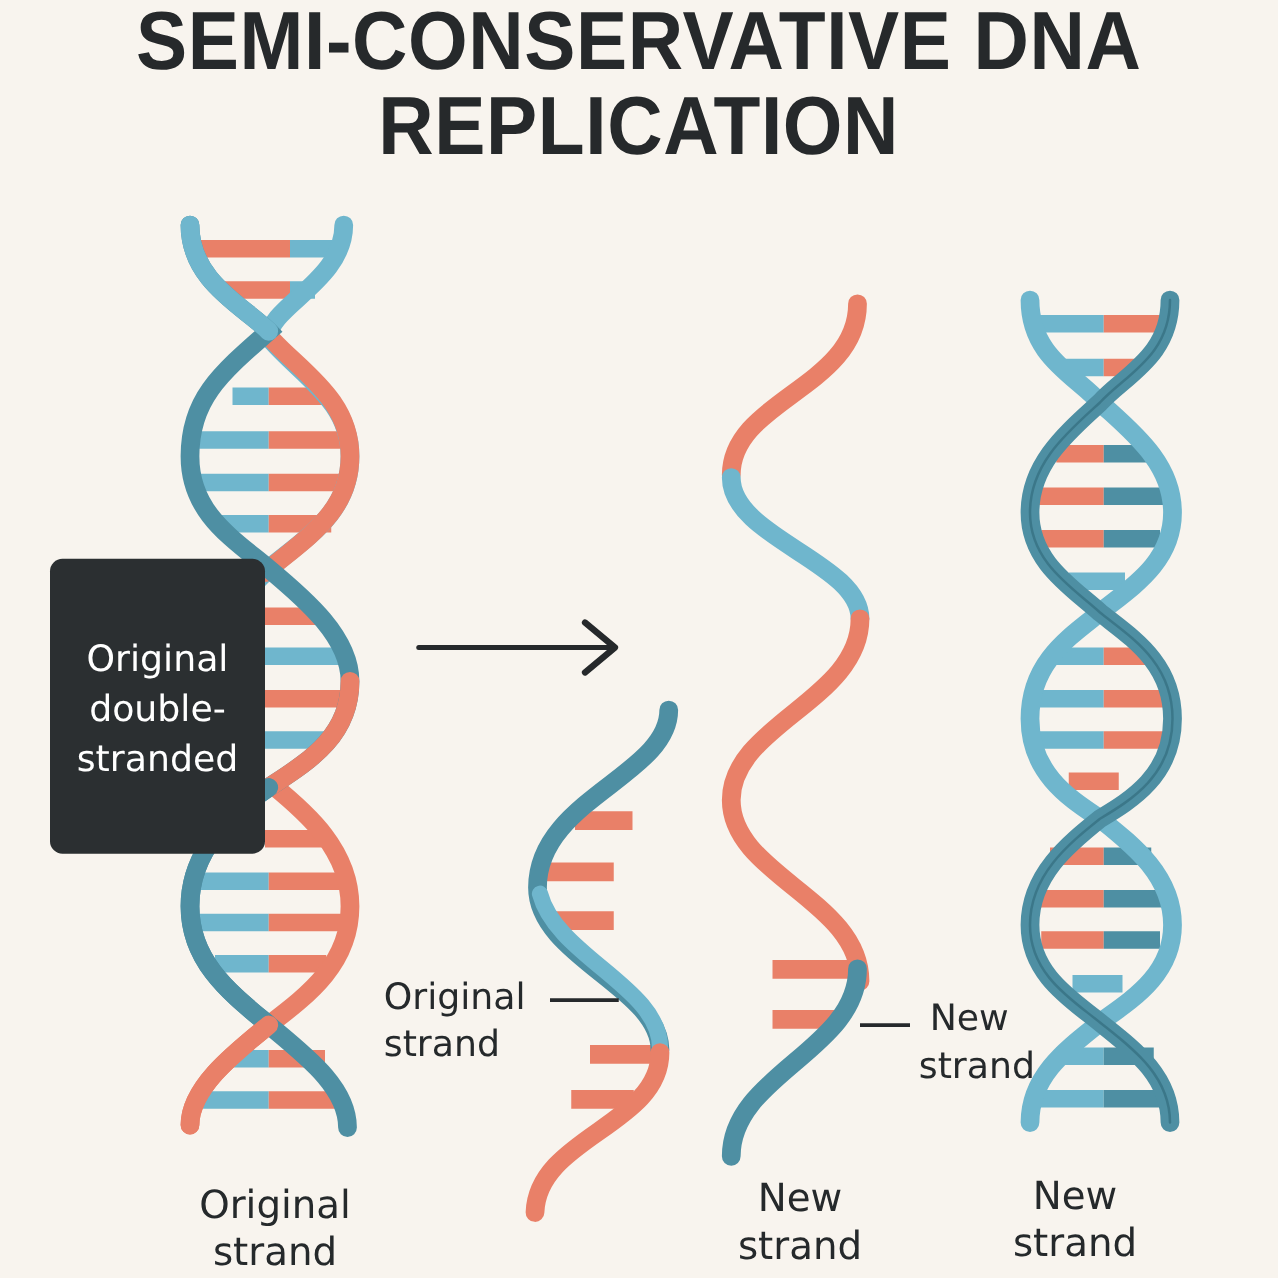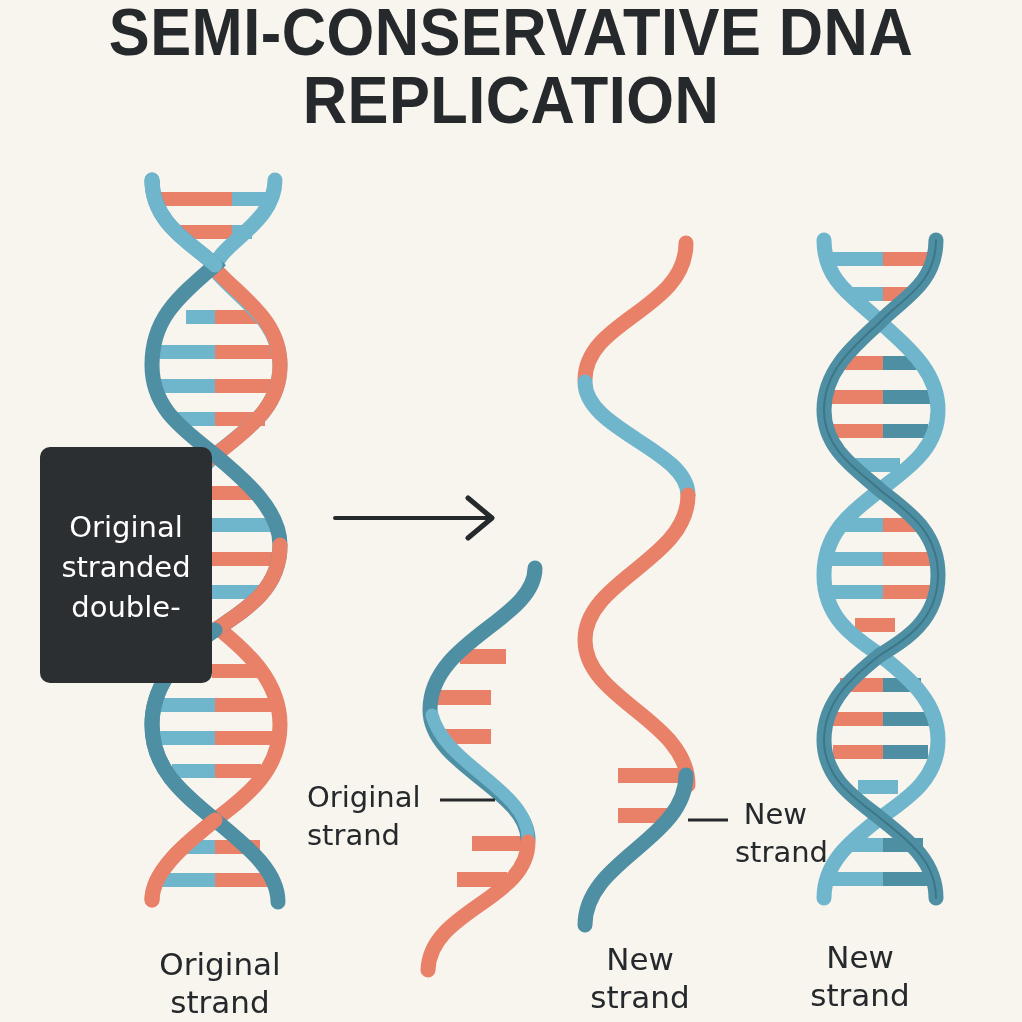--- a/index.html
+++ b/index.html
@@ -165,22 +165,22 @@
 
     <path d="M824,240 C824,285 860,300 880,322 C905,345 938,370 938,410 C938,450 905,470 880,490 C855,510 824,530 824,575 C824,620 858,640 880,655 C905,675 938,700 938,740 C938,780 905,800 880,818 C855,838 824,860 824,898" fill="none" stroke="#6fb6cd" stroke-width="15" stroke-linecap="round"></path>
 
     <path d="M936,240 C936,285 900,300 880,322 C855,345 824,370 824,410 C824,450 858,470 880,490 C905,510 938,530 938,575 C938,620 905,640 880,655 C855,675 824,700 824,740 C824,780 858,800 880,818 C905,838 936,860 936,898" fill="none" stroke="#4e8fa3" stroke-width="15" stroke-linecap="round"></path>
     <path d="M936,240 C936,285 900,300 880,322 C855,345 824,370 824,410 C824,450 858,470 880,490 C905,510 938,530 938,575 C938,620 905,640 880,655 C855,675 824,700 824,740 C824,780 858,800 880,818 C905,838 936,860 936,898" fill="none" stroke="#2f6878" stroke-width="2" stroke-linecap="round" opacity="0.6"></path>
   </g>
 </svg>
 
 <div class="label-box">
   <span>Original</span>
+  <span>double-</span>
   <span>stranded</span>
-  <span>double-</span>
 </div>
 
 <div class="side-label" style="left:307px; top:778px;">
   <span>Original</span>
   <span>strand</span>
 </div>
 <div class="side-label" style="left:735px; top:795px; text-align:right; width:72px;">
   <span>New</span>
   <span>strand</span>
 </div>

